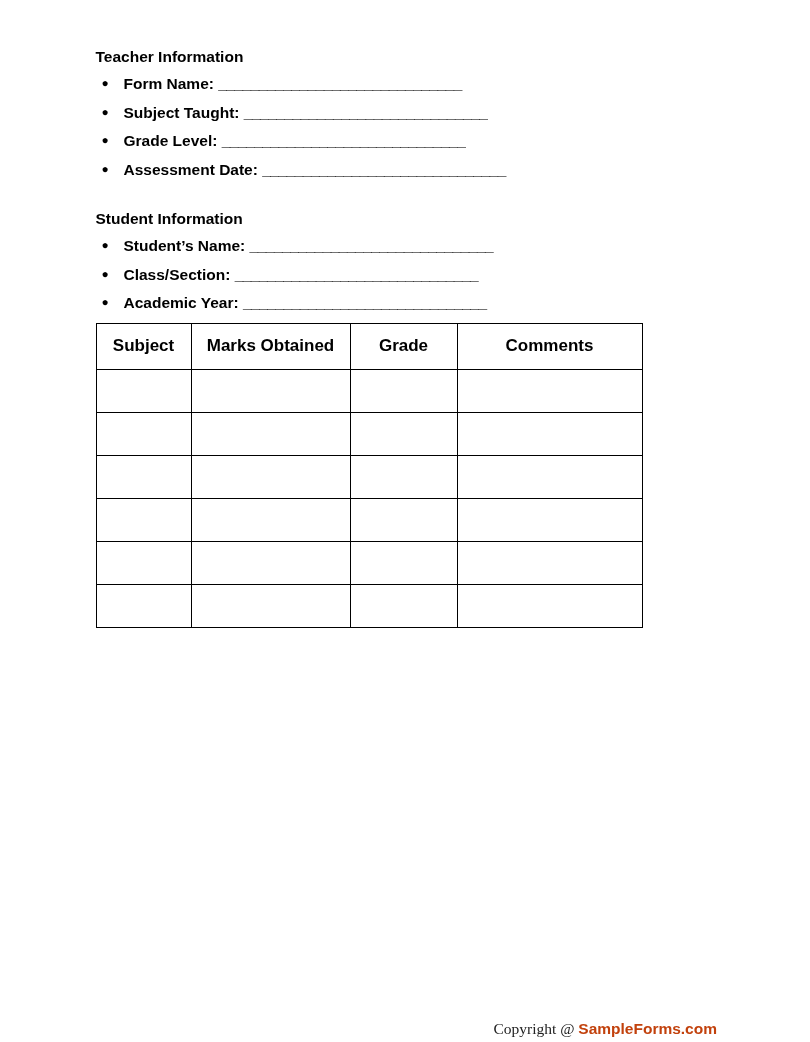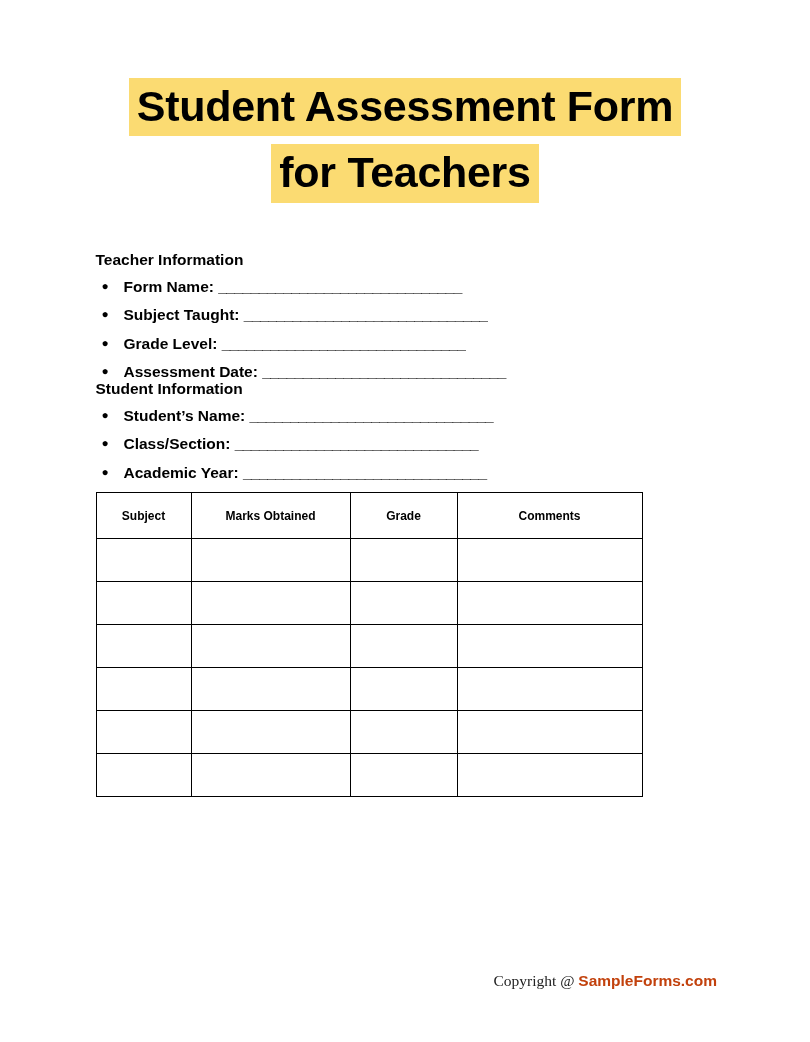--- a/index.html
+++ b/index.html
@@ -44,21 +44,21 @@
     width: 620px;
     padding-left: 1px;
   }
   .section-heading {
     font-size: 15.5px;
     font-weight: bold;
     margin: 0;
     padding: 0;
   }
   .sh-teacher { margin-top: 48px; }
-  .sh-student { }
+  .sh-student { margin-top: 33px; }
   .sh-perf   { margin-top: 33px; }
 
   ul.field-list {
     list-style: none;
     margin: 10px 0 0 0;
     padding: 0 0 0 28px;
   }
   ul.field-list li {
     position: relative;
     font-size: 15.5px;
@@ -86,21 +86,21 @@
     border-collapse: collapse;
     width: 546px;
     table-layout: fixed;
   }
   table.perf-table th,
   table.perf-table td {
     border: 1px solid #000000;
     padding: 0;
   }
   table.perf-table th {
-    font-size: 12px;
+    font-size: 17px;
     font-weight: bold;
     height: 45px;
     text-align: center;
     vertical-align: middle;
   }
   table.perf-table td {
     height: 42px;
   }
   col.c1 { width: 95px; }
   col.c2 { width: 159px; }
@@ -121,24 +121,20 @@
   .footer .brand {
     color: #c2410c;
     font-weight: bold;
   }
 </style>
 </head>
 <body>
 
 <div class="page">
 
-  <div class="title-block">
-    <div><span class="title-line">Student Assessment Form</span></div>
-    <div><span class="title-line second">for Teachers</span></div>
-  </div>
 
   <div class="content">
 
     <h2 class="section-heading sh-teacher">Teacher Information</h2>
     <ul class="field-list">
       <li>
         <span class="bullet">●</span>
         <span>Form Name:</span>
         <span class="blank">______________________________</span>
       </li>

